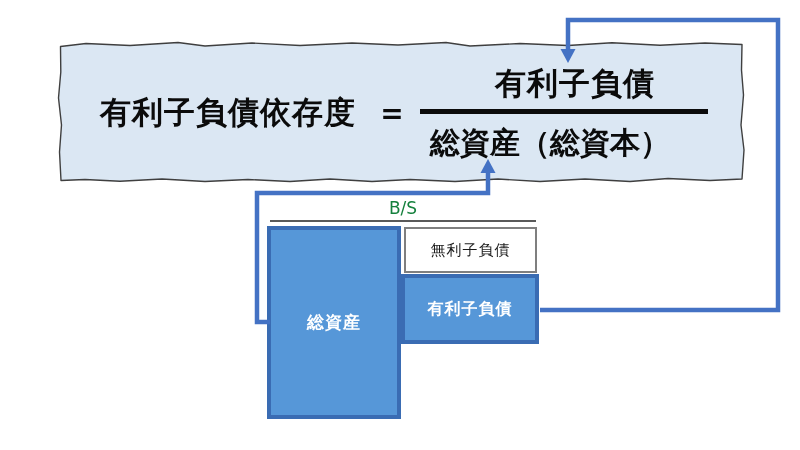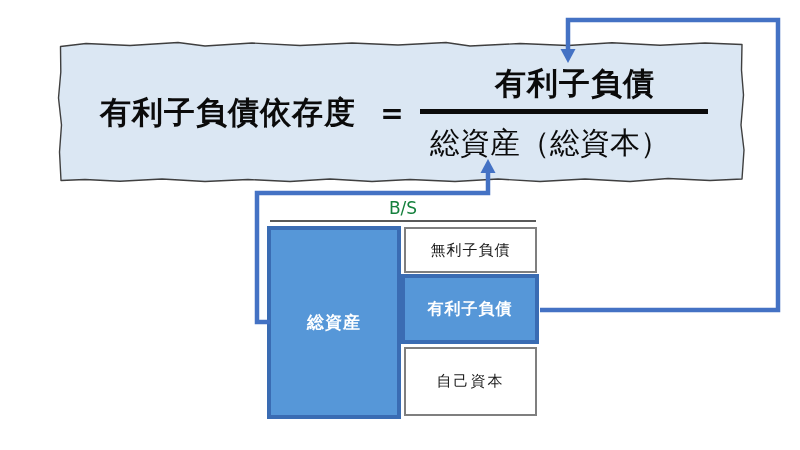--- a/index.html
+++ b/index.html
@@ -25,21 +25,21 @@
     left:425px;top:64px;width:300px;height:40px;
     display:flex;align-items:center;justify-content:center;
     font-size:31px;font-weight:bold;color:#0b0b0b;letter-spacing:1px;white-space:nowrap;
   }
   .fraction-bar{
     left:420px;top:109px;width:288px;height:5px;background:#0b0b0b;
   }
   .denominator{
     left:400px;top:123px;width:300px;height:40px;
     display:flex;align-items:center;justify-content:center;
-    font-size:30px;font-weight:normal;color:#0b0b0b;white-space:nowrap;
+    font-size:30px;font-weight:bold;color:#0b0b0b;white-space:nowrap;
   }
 
   
   .bs-title{
     left:378px;top:196px;width:50px;height:24px;
     display:flex;align-items:center;justify-content:center;
     font-size:17px;color:#15803d;white-space:nowrap;
   }
   .bs-underline{left:270px;top:220px;width:266px;height:2px;background:#595959;}
 
@@ -78,23 +78,20 @@
 
   <div class="abs box blue assets-box">
     <span>総資産</span>
   </div>
   <div class="abs box plain nonint-box">
     <span>無利子負債</span>
   </div>
   <div class="abs box blue intdebt-box">
     <span>有利子負債</span>
   </div>
-  <div class="abs box plain equity-box">
-    <span>自己資本</span>
-  </div>
 
   <svg class="layer" viewBox="0 0 800 450">
 
     <path d="M 540 310 L 778 310 L 778 20 L 568 20 L 568 52" fill="none" stroke="#4472c4" stroke-width="4.5" stroke-linejoin="miter"></path>
     <polygon points="568,63 560.5,49 575.5,49" fill="#4472c4"></polygon>
 
     <path d="M 270 322 L 257 322 L 257 193 L 488 193 L 488 171" fill="none" stroke="#4472c4" stroke-width="4.5" stroke-linejoin="miter"></path>
     <polygon points="488,159 480.5,173 495.5,173" fill="#4472c4"></polygon>
   </svg>
 

